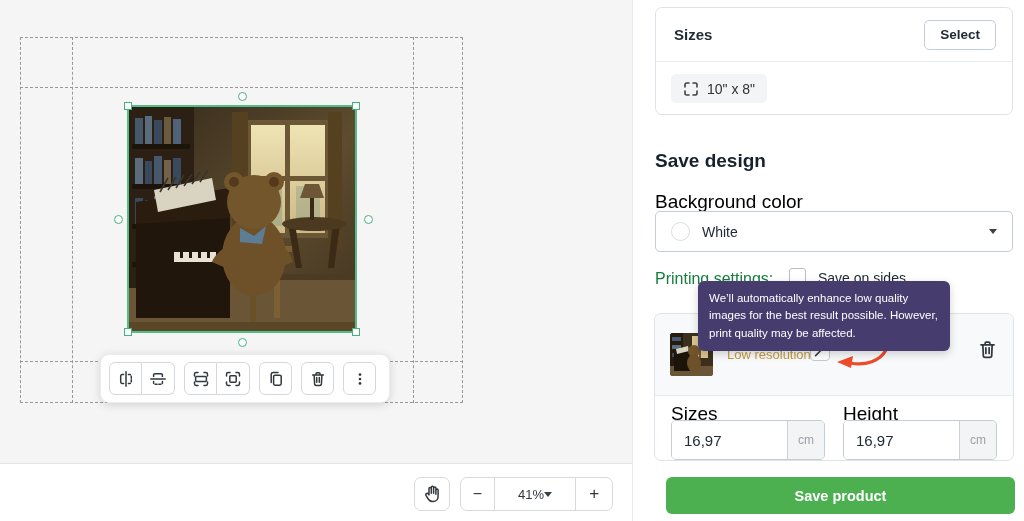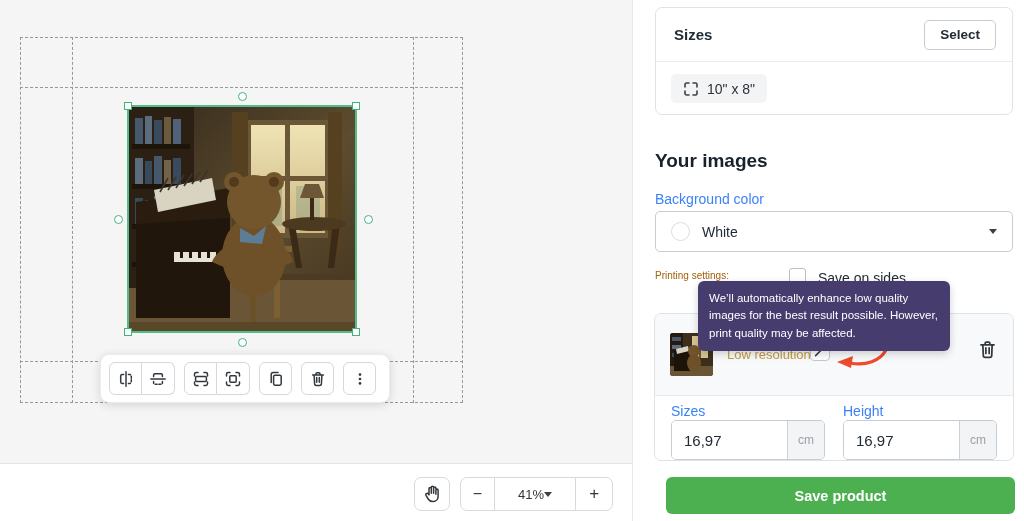--- a/index.html
+++ b/index.html
@@ -72,30 +72,30 @@
   .select-btn { background:#fff; border:1px solid #c4cdd5; border-radius:5px;
     height:30px; padding:0 15px; font-size:13.5px; font-weight:600; color:#212b36;
     cursor:pointer; font-family:inherit; }
   .chip-row { display:flex; align-items:center; padding:12px 15px; }
   .size-chip { display:inline-flex; align-items:center; gap:8px; background:#f3f4f6;
     border-radius:5px; height:29px; padding:0 12px; font-size:14px; color:#2c3338;
     cursor:pointer; }
 
   .design-heading { position:absolute; left:22px; top:150px; font-size:19px;
     font-weight:700; color:#17222c; }
-  .field-label { font-size:14px; color:#3b82f6; }
+  .field-label { font-size:19px; color:#000000; }
   .bg-label { position:absolute; left:22px; top:191px; }
   .bg-dropdown { position:absolute; left:22px; top:211px; width:358px; height:41px;
     border:1px solid #c4cdd5; border-radius:5px; background:#fff; display:flex;
     align-items:center; padding:0 15px; gap:12px; cursor:pointer; }
   .swatch { width:19px; height:19px; border-radius:50%; background:#fff;
     border:1px solid #d9dde1; }
   .bg-value { font-size:14px; color:#202b36; flex:1; }
 
-  .printing-label { position:absolute; left:22px; top:270px; font-size:10px; color:#a16207; }
+  .printing-label { position:absolute; left:22px; top:270px; font-size:16px; color:#15803d; }
   .printing-checkbox { position:absolute; left:156px; top:268px; width:17px; height:17px;
     border:1.5px solid #b7bec6; border-radius:3px; background:#fff; cursor:pointer; }
   .printing-option { position:absolute; left:185px; top:270px; font-size:14px; color:#212b36; }
 
   .design-card { position:absolute; left:21px; top:313px; width:360px; height:148px;
     border:1px solid #dfe3e8; border-radius:7px; background:#fff; }
   .design-summary { position:relative; height:82px; background:#f8f9fa;
     border-bottom:1px solid #e7ebee; border-radius:6px 6px 0 0; }
   .thumb { position:absolute; left:15px; top:19px; width:43px; height:43px;
     border-radius:3px; overflow:hidden; }
@@ -324,21 +324,21 @@
       <div class="chip-row">
         <span class="size-chip">
           <svg width="16" height="16" viewBox="0 0 16 16">
             <path d="M2 6V3.6C2 2.7 2.7 2 3.6 2H6 M10 2h2.4c.9 0 1.6.7 1.6 1.6V6 M14 10v2.4c0 .9-.7 1.6-1.6 1.6H10 M6 14H3.6C2.7 14 2 13.3 2 12.4V10" stroke="#3a4146" stroke-width="1.6" fill="none" stroke-linecap="round"></path>
           </svg>
           <span>10" x 8"</span>
         </span>
       </div>
     </div>
 
-    <div class="design-heading">Your images</div>
+    <div class="design-heading">Save design</div>
 
     <div class="field-label bg-label">Background color</div>
     <div class="bg-dropdown">
       <span class="swatch"></span>
       <span class="bg-value">White</span>
       <span class="caret-down"></span>
     </div>
 
     <div class="printing-label">Printing settings:</div>
     <div class="printing-checkbox"></div>

